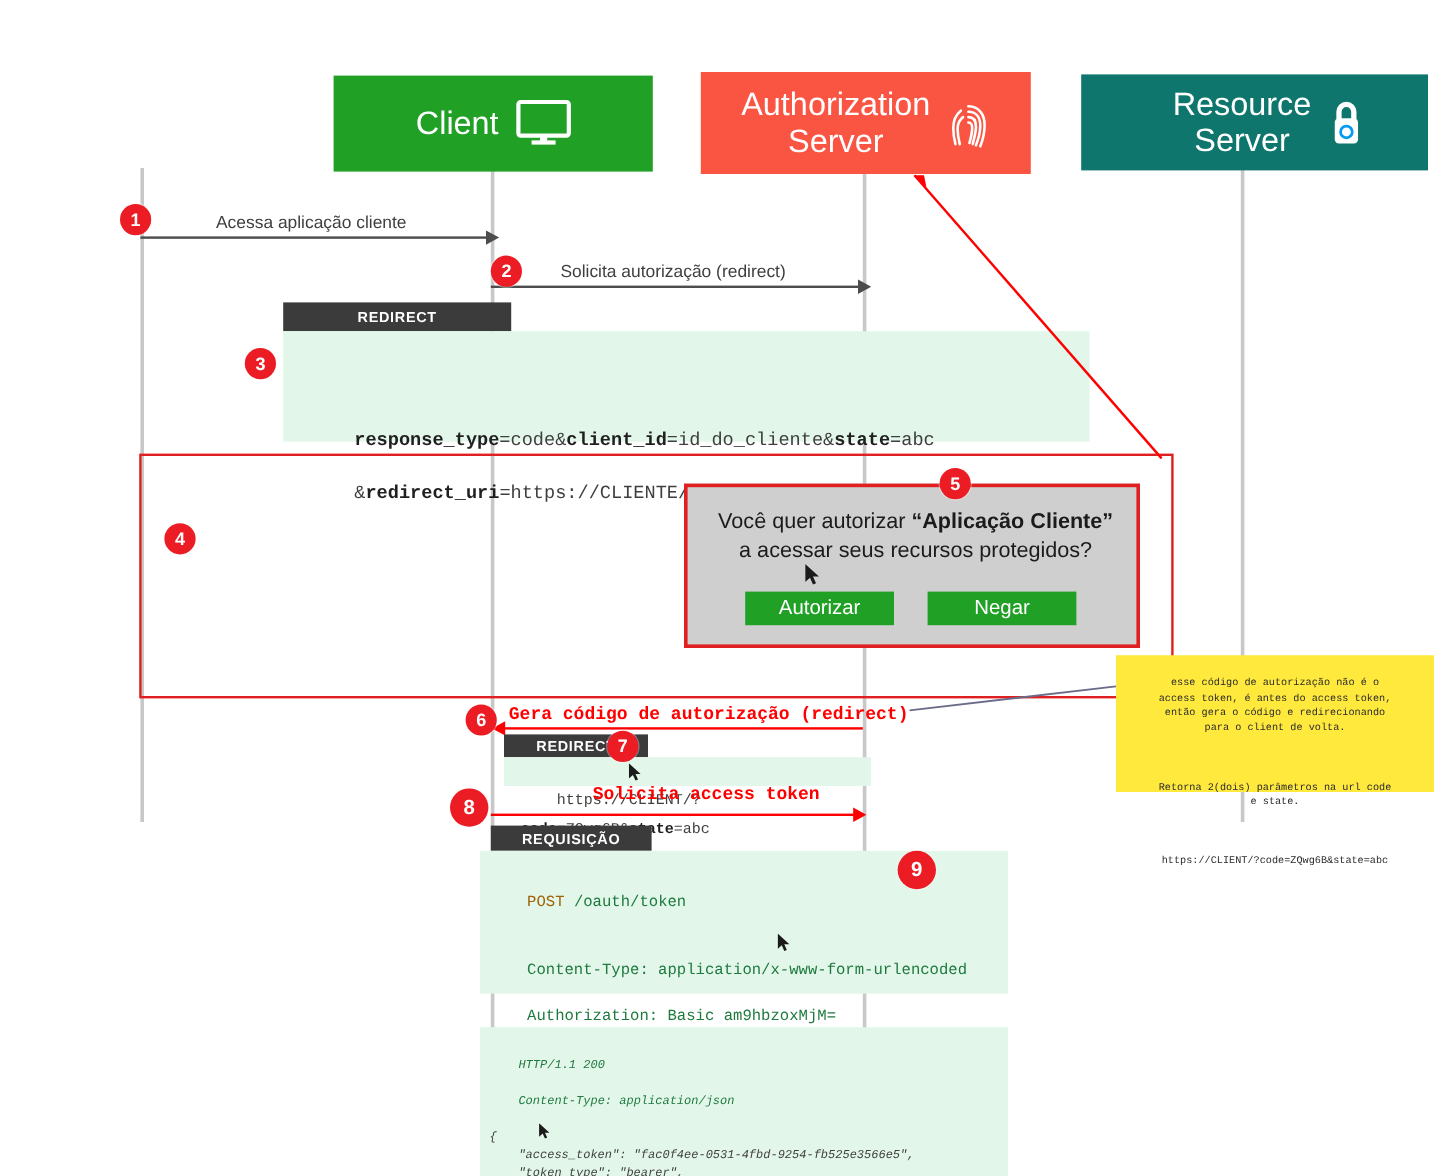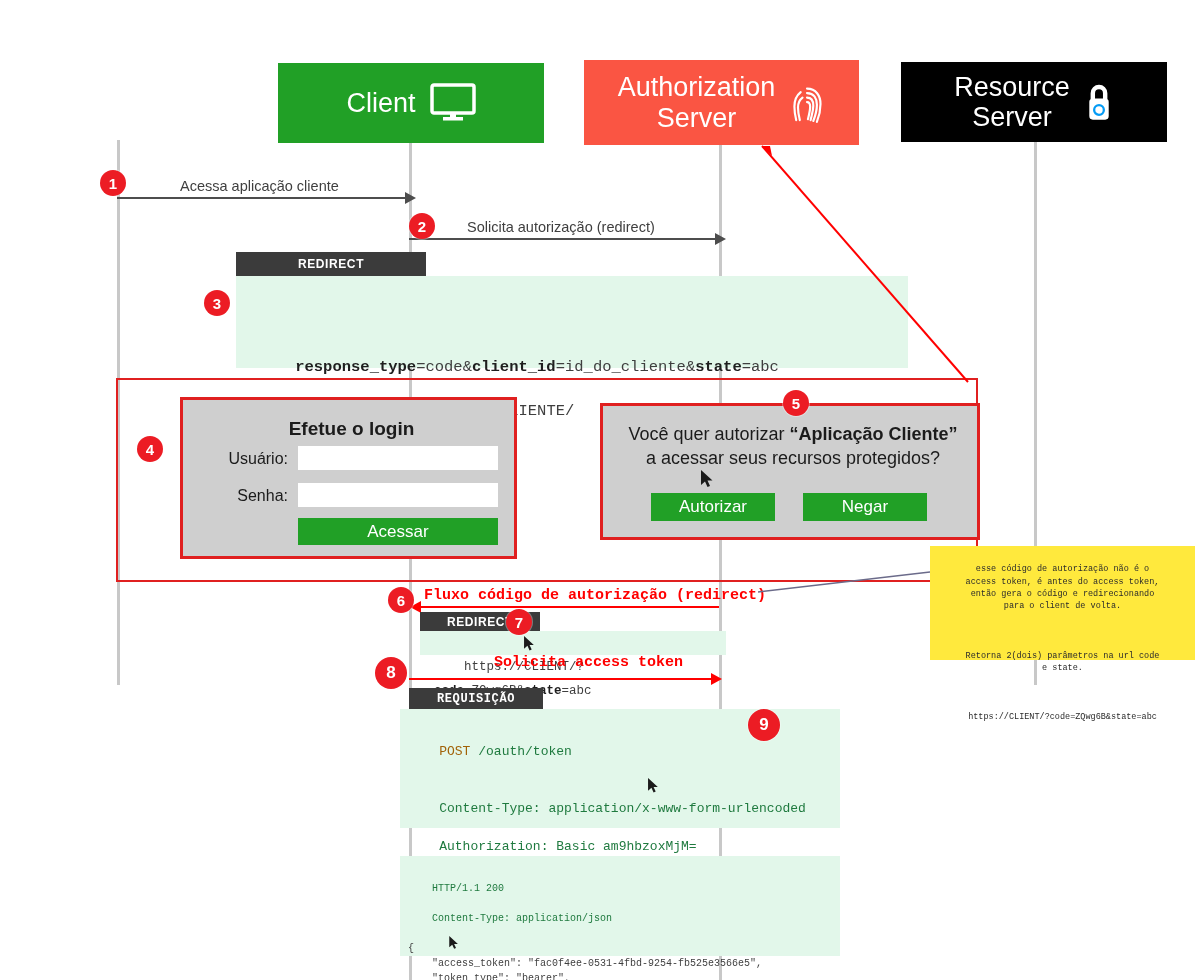--- a/index.html
+++ b/index.html
@@ -42,21 +42,21 @@
     align-items: center;
     justify-content: center;
     gap: 14px;
     color: #ffffff;
     font-size: 27px;
     line-height: 1.12;
     text-align: center;
   }
   .actor-box.green  { background: #21a026; }
   .actor-box.red    { background: #fa5543; }
-  .actor-box.blue   { background: #000000; }
+  .actor-box.blue   { background: #0f766e; padding-left: 23px; }
   .actor-label-2line { white-space: pre-line; }
 
   .owner-name {
     font-size: 25px;
     color: #3f3f3f;
     white-space: nowrap;
   }
 
   
   .step {
@@ -265,31 +265,23 @@
   <div class="abs step" style="left:204px; top:290px;">3</div>
   <div class="abs code-block" style="left:236px; top:276px; width:672px; height:92px; font-size:15.5px; line-height:22px; padding:14px 0 0 22px; box-sizing:border-box;">
     <br>
     <b>response_type</b><span>=code&amp;</span><b>client_id</b><span>=id_do_cliente&amp;</span><b>state</b><span>=abc</span><br>
     <span>&amp;</span><b>redirect_uri</b><span>=https://CLIENTE/</span>
   </div>
 
   <div class="abs red-outline" style="left:116px; top:378px; width:858px; height:200px;"></div>
 
   <div class="abs step" style="left:137px; top:436px;">4</div>
-  <div class="abs panel" style="left:180px; top:397px; width:337px; height:162px;">
-    <div class="abs panel-title" style="left:0px; top:18px; width:337px;">Efetue o login</div>
-    <div class="abs field-label" style="left:10px; top:50px; width:95px;">Usuário:</div>
-    <input class="abs field-input" style="left: 115px; top: 46px; width: 200px;" value="">
-    <div class="abs field-label" style="left:10px; top:87px; width:95px;">Senha:</div>
-    <input class="abs field-input" type="password" style="left: 115px; top: 83px; width: 200px;" value="">
-    <button class="abs btn-green" style="left:115px; top:118px; width:200px; height:27px;">Acessar</button>
-  </div>
 
   <div class="abs step" style="left:783px; top:390px;">5</div>
-  <div class="abs panel" style="left:570px; top:403px; width:380px; height:137px;margin-left:30px;">
+  <div class="abs panel" style="left:570px; top:403px; width:380px; height:137px;">
     <div class="abs consent-text" style="left:8px; top:16px; width:364px;">
       <span>Você quer autorizar </span><b>“Aplicação Cliente”</b><br>
       <span>a acessar seus recursos protegidos?</span>
     </div>
     <div class="abs cursor" style="left:98px; top:64px;">
       <svg width="14" height="20" viewBox="0 0 14 20">
         <polygon points="0,0 0,15 4,11.5 6.5,17 9,16 6.5,10.5 11.5,10.5" fill="#1b1b1b"></polygon>
       </svg>
     </div>
     <button class="abs btn-green" style="left:48px; top:87px; width:124px; height:28px;">Autorizar</button>
@@ -302,56 +294,56 @@
 então gera o código e redirecionando
 para o client de volta.</span>
     <br><br>
     <span>Retorna 2(dois) parâmetros na url code
 e state.</span>
     <br><br>
     <span>https://CLIENT/?code=ZQwg6B&amp;state=abc</span>
   </div>
 
   <div class="abs step" style="left:388px; top:587px;">6</div>
-  <div class="abs arrow-label mono-red" style="left:424px; top:587px;">Fluxo código de autorização (redirect)</div>
+  <div class="abs arrow-label mono-red" style="left:424px; top:587px;">Gera código de autorização (redirect)</div>
   <div class="abs arrow-line red" style="left:420px; top:606px; width:299px;"></div>
   <div class="abs arrow-head left" style="left:410px; top:601px;"></div>
 
   <div class="abs tag" style="left:420px; top:612px; width:120px; height:19px;">REDIRECT</div>
   <div class="abs step" style="left:506px; top:609px;">7</div>
   <div class="abs code-block" style="left:420px; top:631px; width:306px; height:24px; font-size:12.5px; line-height:24px; padding-left:14px; box-sizing:border-box;">
     <span>https://CLIENT/?</span><b>code</b><span>=ZQwg6B&amp;</span><b>state</b><span>=abc</span>
   </div>
   <div class="abs cursor" style="left:524px; top:636px;">
     <svg width="12" height="17" viewBox="0 0 14 20">
       <polygon points="0,0 0,15 4,11.5 6.5,17 9,16 6.5,10.5 11.5,10.5" fill="#1b1b1b"></polygon>
     </svg>
   </div>
 
   <div class="abs step big" style="left:375px; top:657px;">8</div>
   <div class="abs arrow-label mono-red" style="left:494px; top:654px;">Solicita access token</div>
   <div class="abs arrow-line red" style="left:409px; top:678px; width:306px;"></div>
   <div class="abs arrow-head right red" style="left:711px; top:673px;"></div>
 
-  <div class="abs tag" style="left:409px; top:688px; width:134px; height:21px;font-family:Liberation Mono, monospace;">REQUISIÇÃO</div>
+  <div class="abs tag" style="left:409px; top:688px; width:134px; height:21px;">REQUISIÇÃO</div>
   <div class="abs step big" style="left:748px; top:709px;">9</div>
   <div class="abs code-block" style="left:400px; top:709px; width:440px; height:119px; font-size:13px; line-height:19px; padding:14px 0 0 8px; box-sizing:border-box;">
     <span class="code-red">POST</span><span class="code-green"> /oauth/token</span><br><br>
     <span class="code-green">Content-Type: application/x-www-form-urlencoded</span><br>
     <span class="code-green">Authorization: Basic am9hbzoxMjM=</span><br><br>
     <span>code=ZQwg6B&amp;grant_type=authorization_code</span>
   </div>
   <div class="abs cursor" style="left:648px; top:778px;">
     <svg width="12" height="17" viewBox="0 0 14 20">
       <polygon points="0,0 0,15 4,11.5 6.5,17 9,16 6.5,10.5 11.5,10.5" fill="#1b1b1b"></polygon>
     </svg>
   </div>
 
   <div class="abs tag" style="left:409px; top:838px; width:104px; height:19px;margin-top:48px;">RESPOSTA</div>
-  <div class="abs code-block" style="left:400px; top:856px; width:440px; height:100px; font-size:10px; line-height:15px; padding:10px 0 0 8px; box-sizing:border-box;">
+  <div class="abs code-block" style="left:400px; top:856px; width:440px; height:124px; font-size:10px; line-height:15px; padding:10px 0 0 8px; box-sizing:border-box;font-style:italic;">
     <span class="code-green">HTTP/1.1 200</span><br>
     <span class="code-green">Content-Type: application/json</span><br><br><span style="white-space:pre;">{
     "access_token": "fac0f4ee-0531-4fbd-9254-fb525e3566e5",
     "token_type": "bearer",
     "expires_in": 999,
     "scope": "write read"
 }</span>
   </div>
   <div class="abs cursor" style="left:449px; top:936px;">
     <svg width="11" height="15" viewBox="0 0 14 20">

